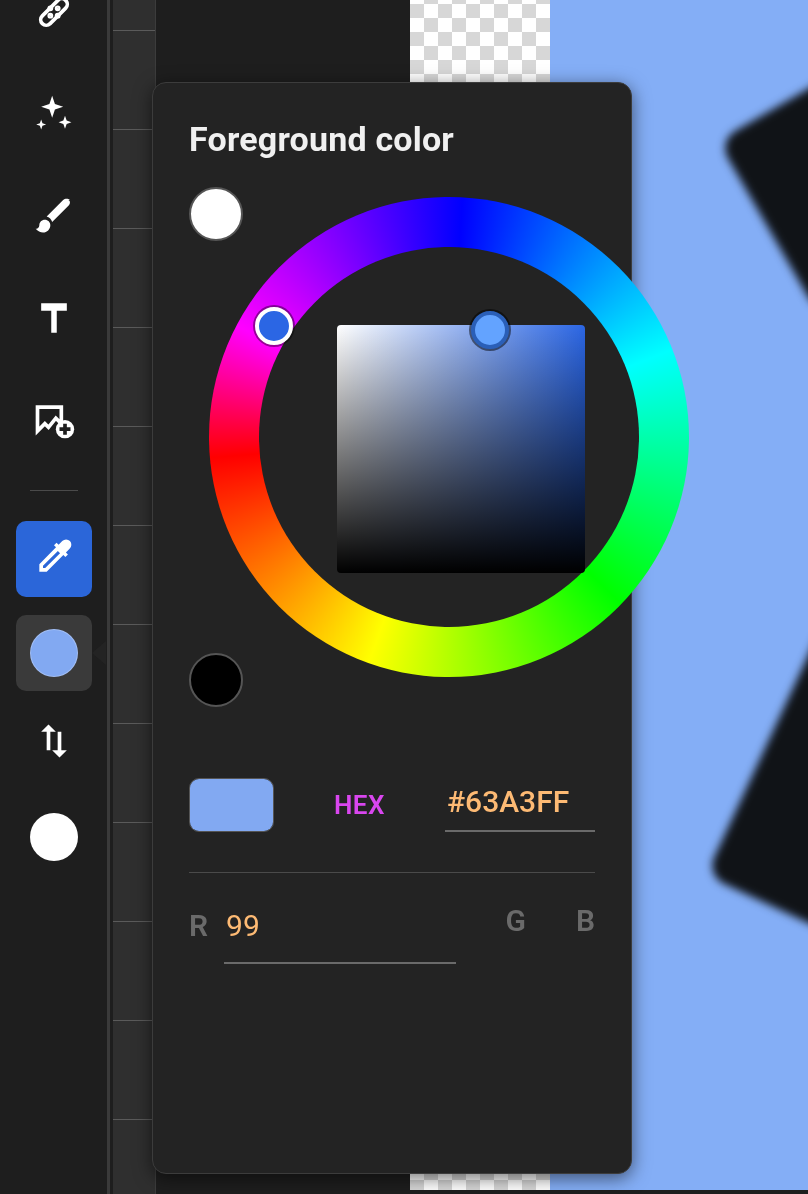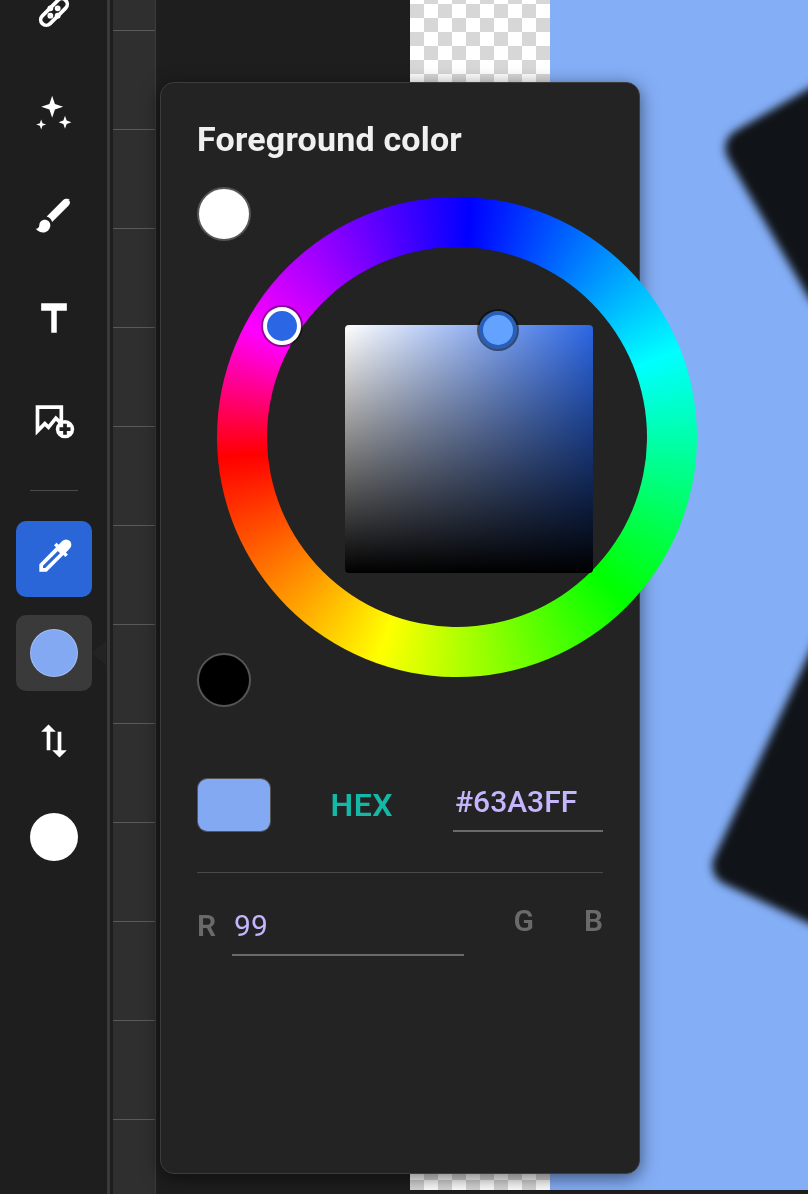--- a/index.html
+++ b/index.html
@@ -154,21 +154,21 @@
     content:"";
     position:absolute;
     background:#101317;
   }
   .dark-shape::before{ right:-60px; top:-10px; width:150px; height:200px; transform:rotate(-30deg); border-radius:20px;}
   .dark-shape::after { right:-60px; top:540px; width:150px; height:280px; transform:rotate(25deg); border-radius:20px;}
 
   
   .panel {
     position:absolute;
-    left:160px;
+    left:152px;
     top:82px;
     width:480px;
     height:1092px;
     background:#232323;
     border:1px solid #3c3c3c;
     border-radius:14px;
     z-index:30;
     box-shadow:0 4px 18px rgba(0,0,0,0.55);
     box-sizing:border-box;
     padding:36px;
@@ -246,21 +246,21 @@
     margin-top:10px;
   }
   .preview-swatch{
     width:240px;height:52px;
     border-radius:10px;
     border:1px solid #555;
     display:flex;
     overflow:hidden;
   }
   .preview-swatch > div{ flex:1; }
-  .hex-label{ color:#14b8a6; font-size:32px; font-weight:600; letter-spacing:.5px;}
+  .hex-label{ color:#d946ef; font-size:26px; font-weight:600; letter-spacing:.5px;}
   .hex-val{
     font-size:30px;
     font-weight:500;
     border-bottom:2px solid #6a6a6a;
     padding:6px 0 10px 0;
     min-width:150px;
     letter-spacing:1px;
   }
 
   .panel hr{
@@ -285,28 +285,28 @@
 
   .rgb-row{
     display:flex;
     gap:50px;
     font-size:30px;
   }
   .rgb-item{ display:flex; align-items:baseline; gap:16px; }
   .rgb-item .lab{ color:#6a6a6a; font-weight:600;}
   .rgb-item .val{
     border-bottom:2px solid #6a6a6a;
-    padding:4px 0 10px 0;
+    padding:4px 0 18px 0;
     min-width:70px;
   }
 
   input[type="text"]{
     background:transparent;
     border:none;
-    color:#c4b5fd;
+    color:#fdba74;
     font:inherit;
     outline:none;
     width:100%;
   }
 </style>
 </head>
 <body>
 
 <div class="toolbar">
 

